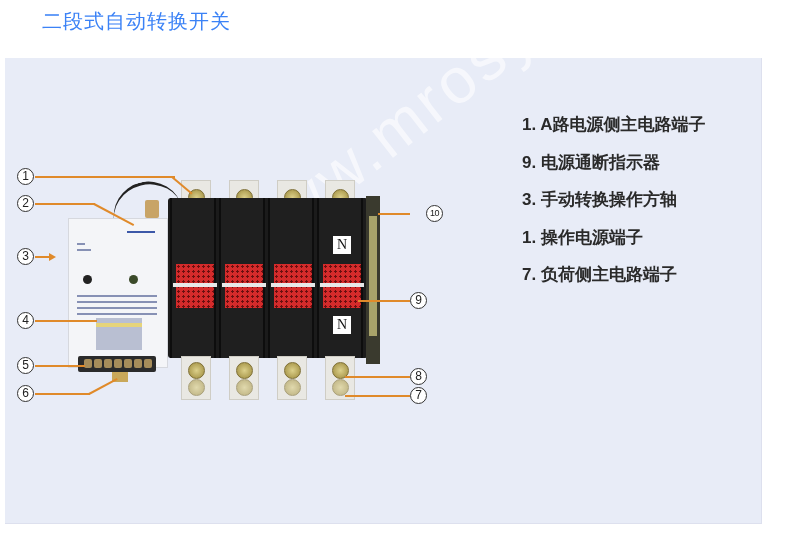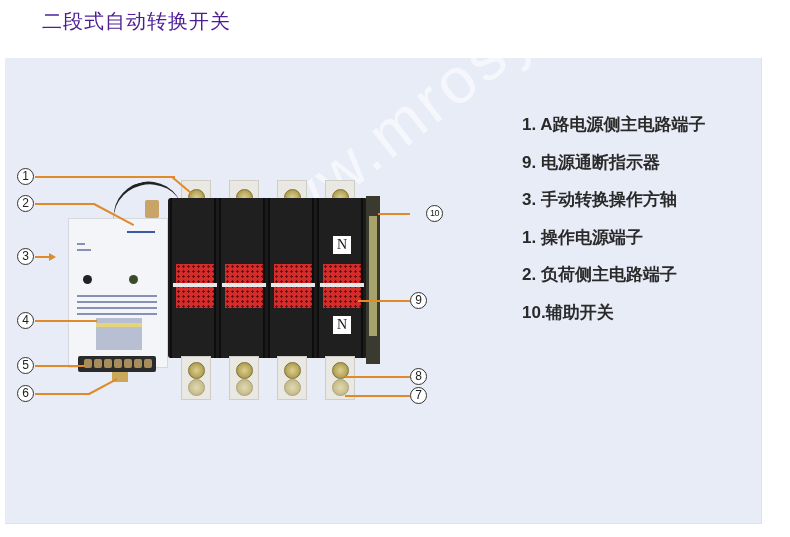--- a/index.html
+++ b/index.html
@@ -1,19 +1,19 @@
 <!DOCTYPE html>
 <html><head>
 <meta charset="utf-8">
 <style>
   * { box-sizing: border-box; margin: 0; padding: 0; }
   html, body { width: 790px; height: 537px; background: #ffffff; overflow: hidden; }
   body { position: relative; font-family: "DejaVu Sans", "Liberation Sans", sans-serif; color: #222; }
 
-  .title { position: absolute; left: 42px; top: 8px; font-size: 20px; color: #4c1d95; letter-spacing: 1px; font-weight: normal; }
+  .title { position: absolute; left: 42px; top: 8px; font-size: 20px; color: #3b82f6; letter-spacing: 1px; font-weight: normal; }
 
   .panel { position: absolute; left: 5px; top: 58px; width: 757px; height: 466px; background: #e8ecf7; border-bottom: 1px solid #dde0ee; border-right: 1px solid #dde0ee; }
 
   .watermark { position: absolute; left: 215px; top: 160px; font-size: 64px; color: rgba(255,255,255,0.6); transform: rotate(-38deg); transform-origin: left top; font-family: "Liberation Sans", sans-serif; letter-spacing: 4px; white-space: nowrap; pointer-events: none; }
 
   .legend { position: absolute; left: 522px; top: 111px; font-weight: bold; }
   .legend-item { font-size: 17px; color: #2a2a2a; height: 37.5px; line-height: 28px; white-space: nowrap; font-family: "Liberation Sans", "DejaVu Sans", sans-serif; }
 
   
   .device { position: absolute; left: 0; top: 0; width: 790px; height: 537px; }
@@ -173,15 +173,14 @@
 
   <div class="callout" style="left:410px;top:387px;">7</div>
   <div class="line" style="left:345px;top:395px;width:65px;"></div>
 </div>
 
 <div class="legend">
   <div class="legend-item">1. A路电源侧主电路端子</div>
   <div class="legend-item">9. 电源通断指示器</div>
   <div class="legend-item">3. 手动转换操作方轴</div>
   <div class="legend-item">1. 操作电源端子</div>
-  <div class="legend-item">2. 负荷侧主电路端子</div>
-  <div class="legend-item">10.辅助开关</div>
+  <div class="legend-item">7. 负荷侧主电路端子</div>
 </div>
 
 </body></html>

